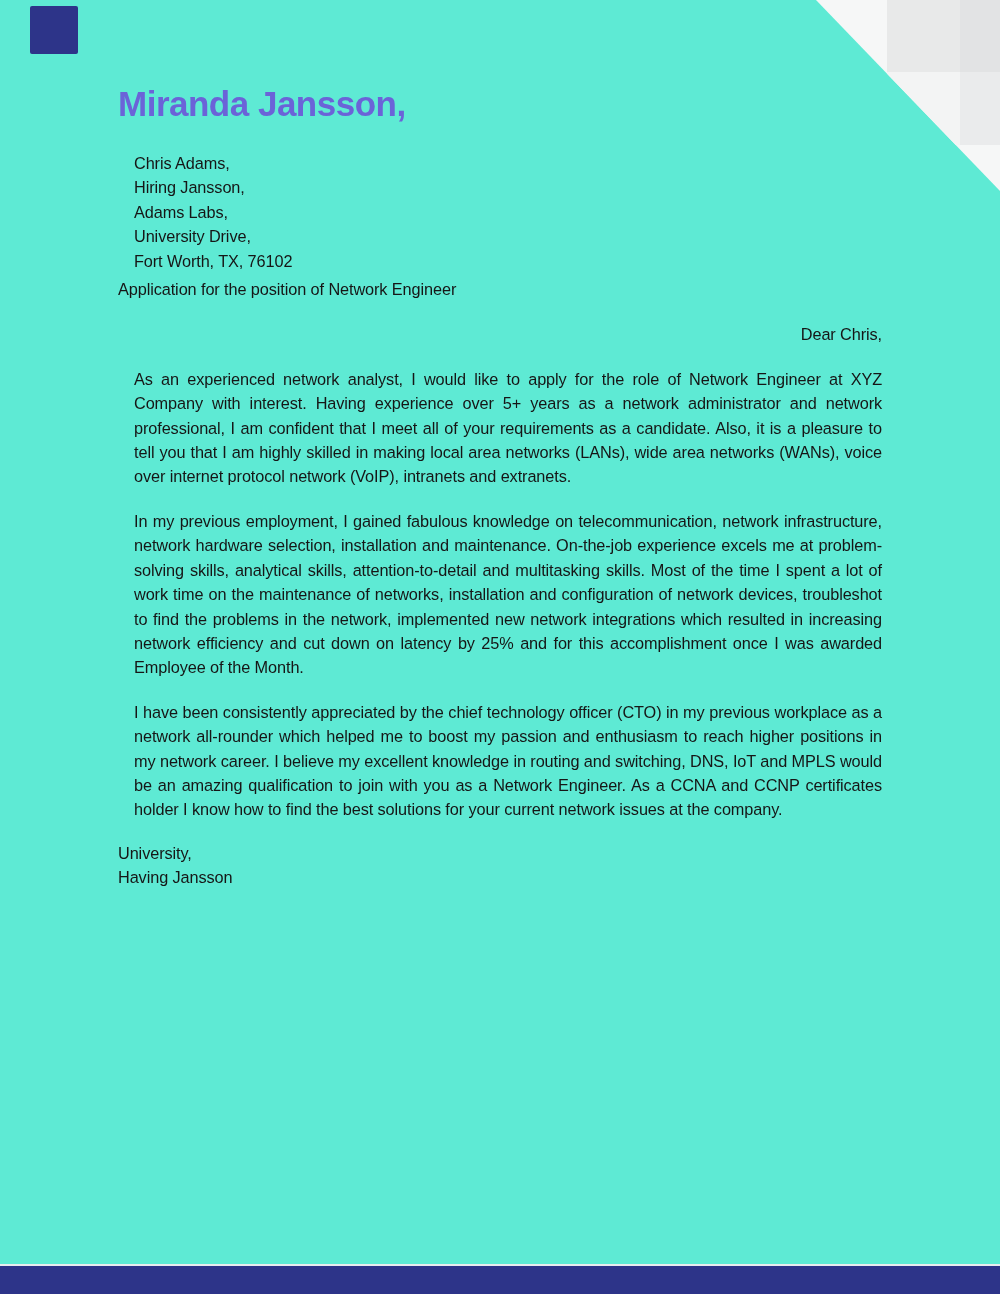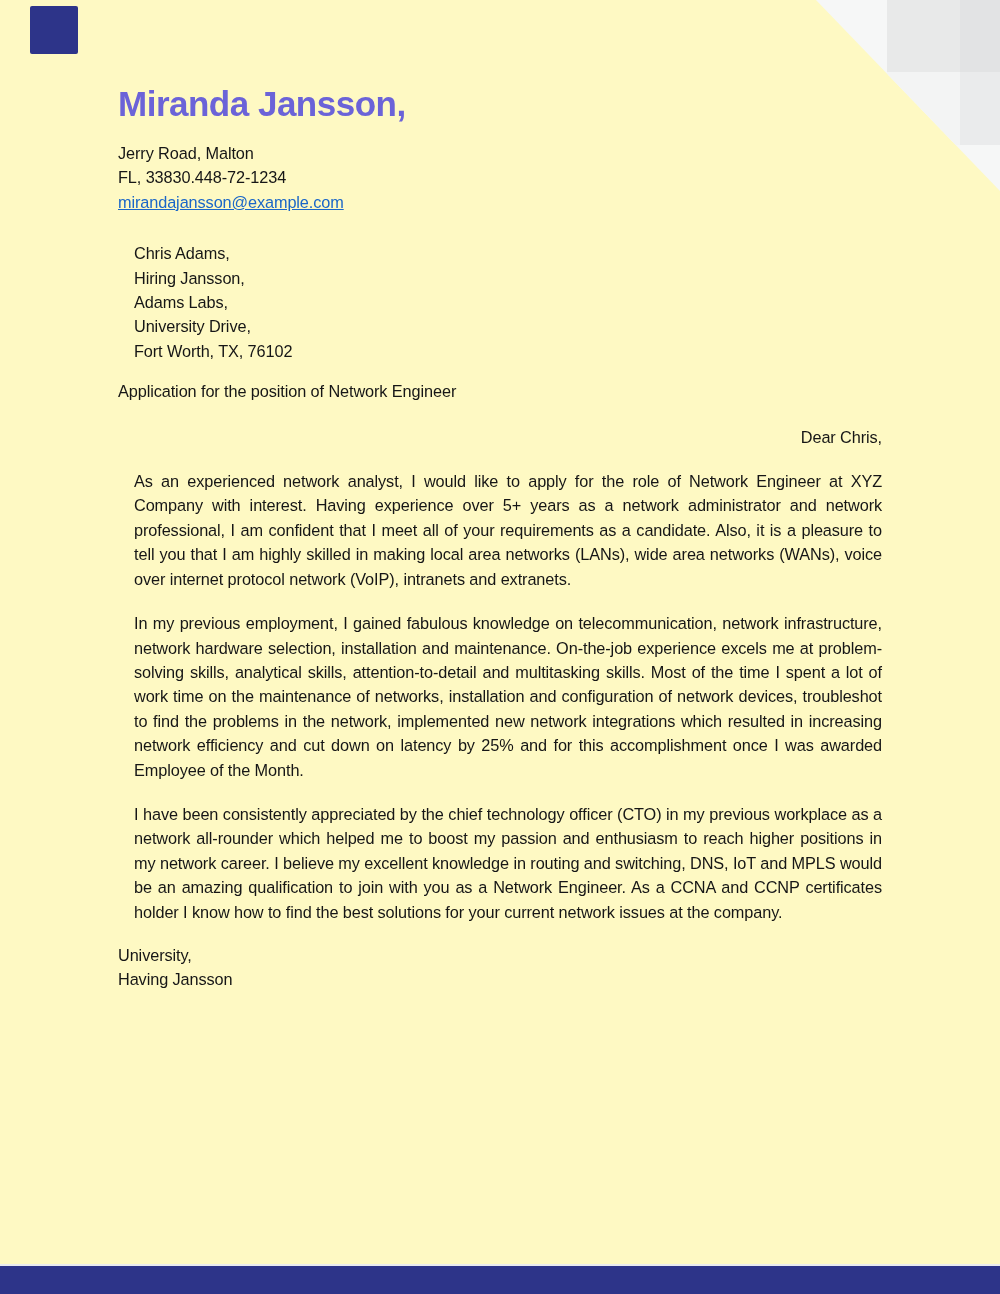--- a/index.html
+++ b/index.html
@@ -1,21 +1,21 @@
 <!DOCTYPE html>
 <html><head>
 <meta charset="utf-8">
 <style>
   * { margin: 0; padding: 0; box-sizing: border-box; }
   html, body { background: #ffffff; }
   .page {
     position: relative;
     width: 1000px;
     height: 1294px;
-    background: #fef9c3;
+    background: #5eead4;
     overflow: hidden;
     font-family: "Liberation Sans", "DejaVu Sans", sans-serif;
     color: #161616;
   }
 
   
   .accent-square {
     position: absolute;
     left: 30px; top: 6px;
     width: 48px; height: 48px;
@@ -48,21 +48,21 @@
   }
   .name-heading {
     font-size: 35px;
     line-height: 40px;
     font-weight: bold;
     letter-spacing: -0.5px;
     color: #6b63d8;
   }
   .block-contact   { margin-top: 17px; }
   .block-recipient { margin-top: 27px; margin-left: 16px; }
-  .subject-line    { margin-top: 16px; }
+  .subject-line    { margin-top: 4px; }
   .salutation      { margin-top: 21px; text-align: right; }
   .para            { margin-top: 20px; text-align: justify; margin-left: 16px; }
   .para-last       { margin-top: 22px; }
   .block-closing   { margin-top: 19px; }
 
   .email-link {
     color: #1a66c8;
     text-decoration: underline;
     cursor: pointer;
   }
@@ -87,25 +87,20 @@
     <div class="sq sq-a"></div>
     <div class="sq sq-b"></div>
     <div class="sq sq-c"></div>
     <div class="sq sq-d"></div>
   </div>
 
   <div class="content">
 
     <h1 class="name-heading">Miranda Jansson,</h1>
 
-    <div class="block-contact">
-      <div>Jerry Road, Malton</div>
-      <div>FL, 33830.448-72-1234</div>
-      <div><a class="email-link">mirandajansson@example.com</a></div>
-    </div>
 
     <div class="block-recipient">
       <div>Chris Adams,</div>
       <div>Hiring Jansson,</div>
       <div>Adams Labs,</div>
       <div>University Drive,</div>
       <div>Fort Worth, TX, 76102</div>
     </div>
 
     <p class="subject-line">Application for the position of Network Engineer</p>

